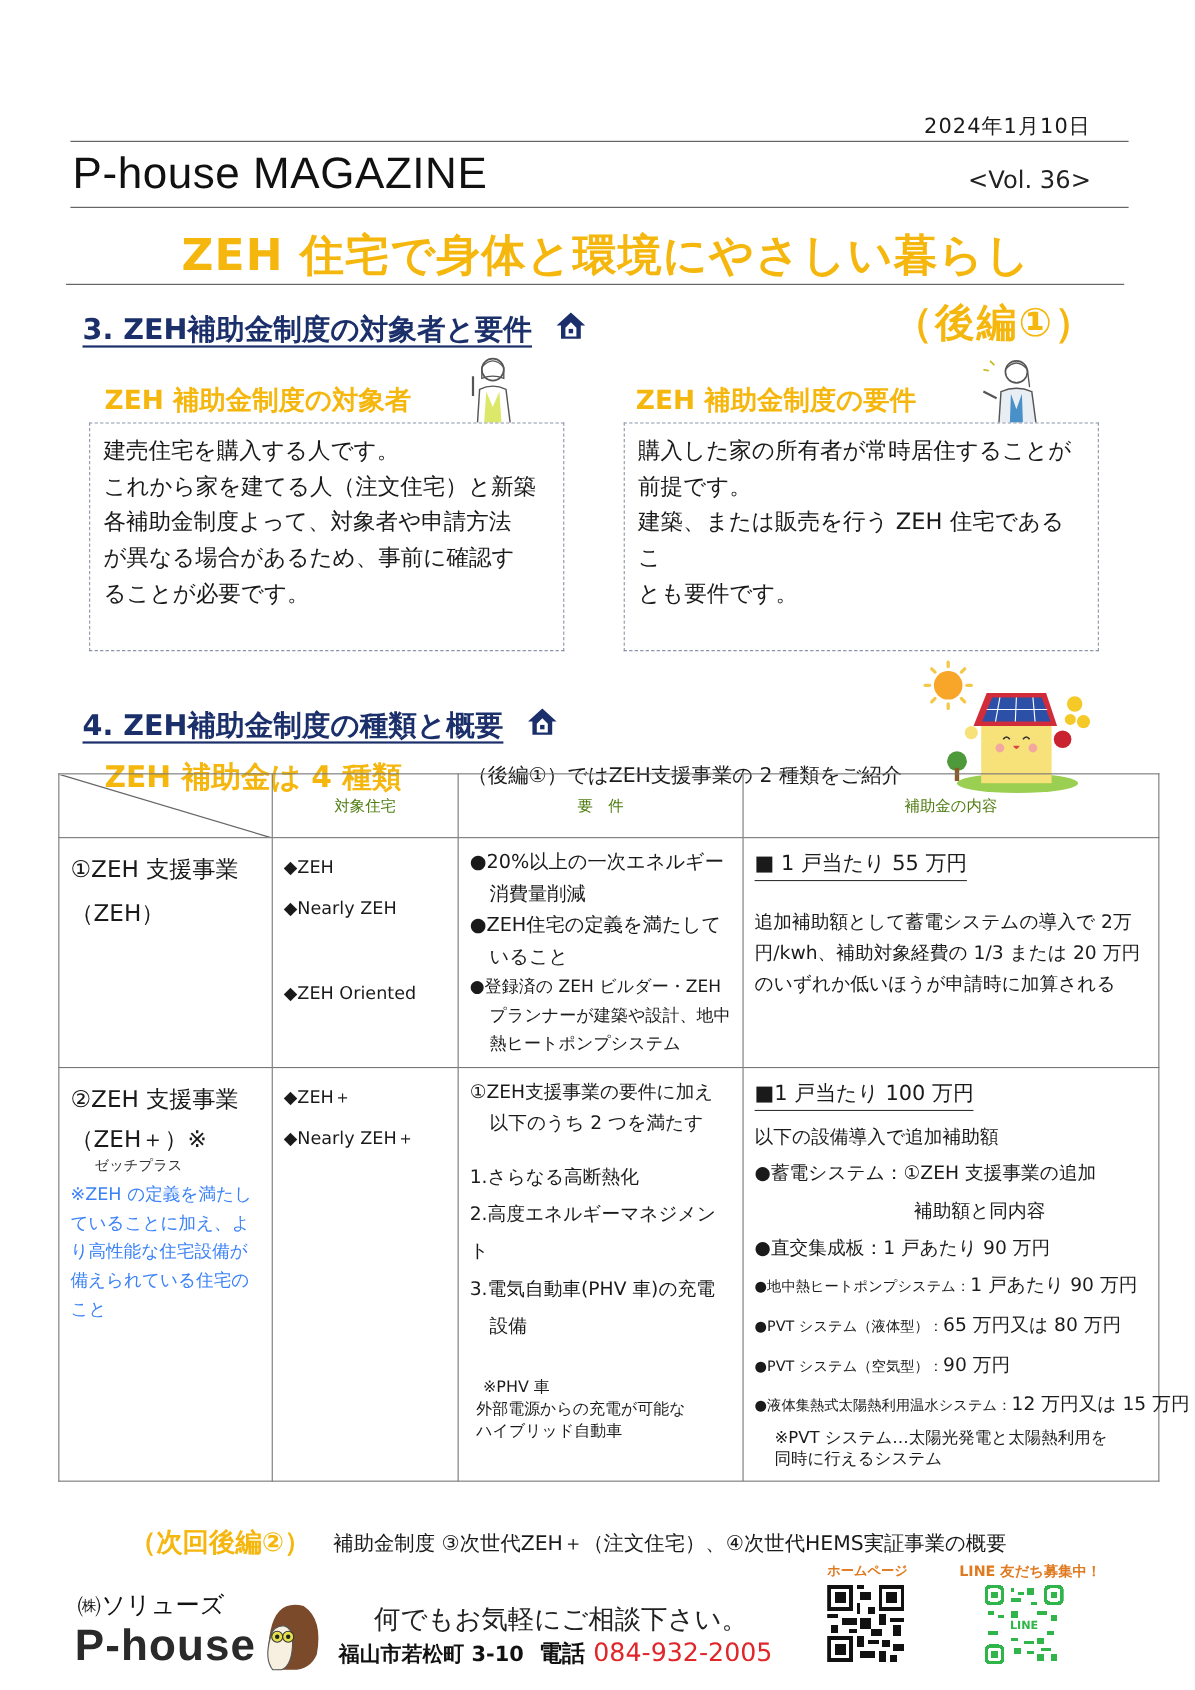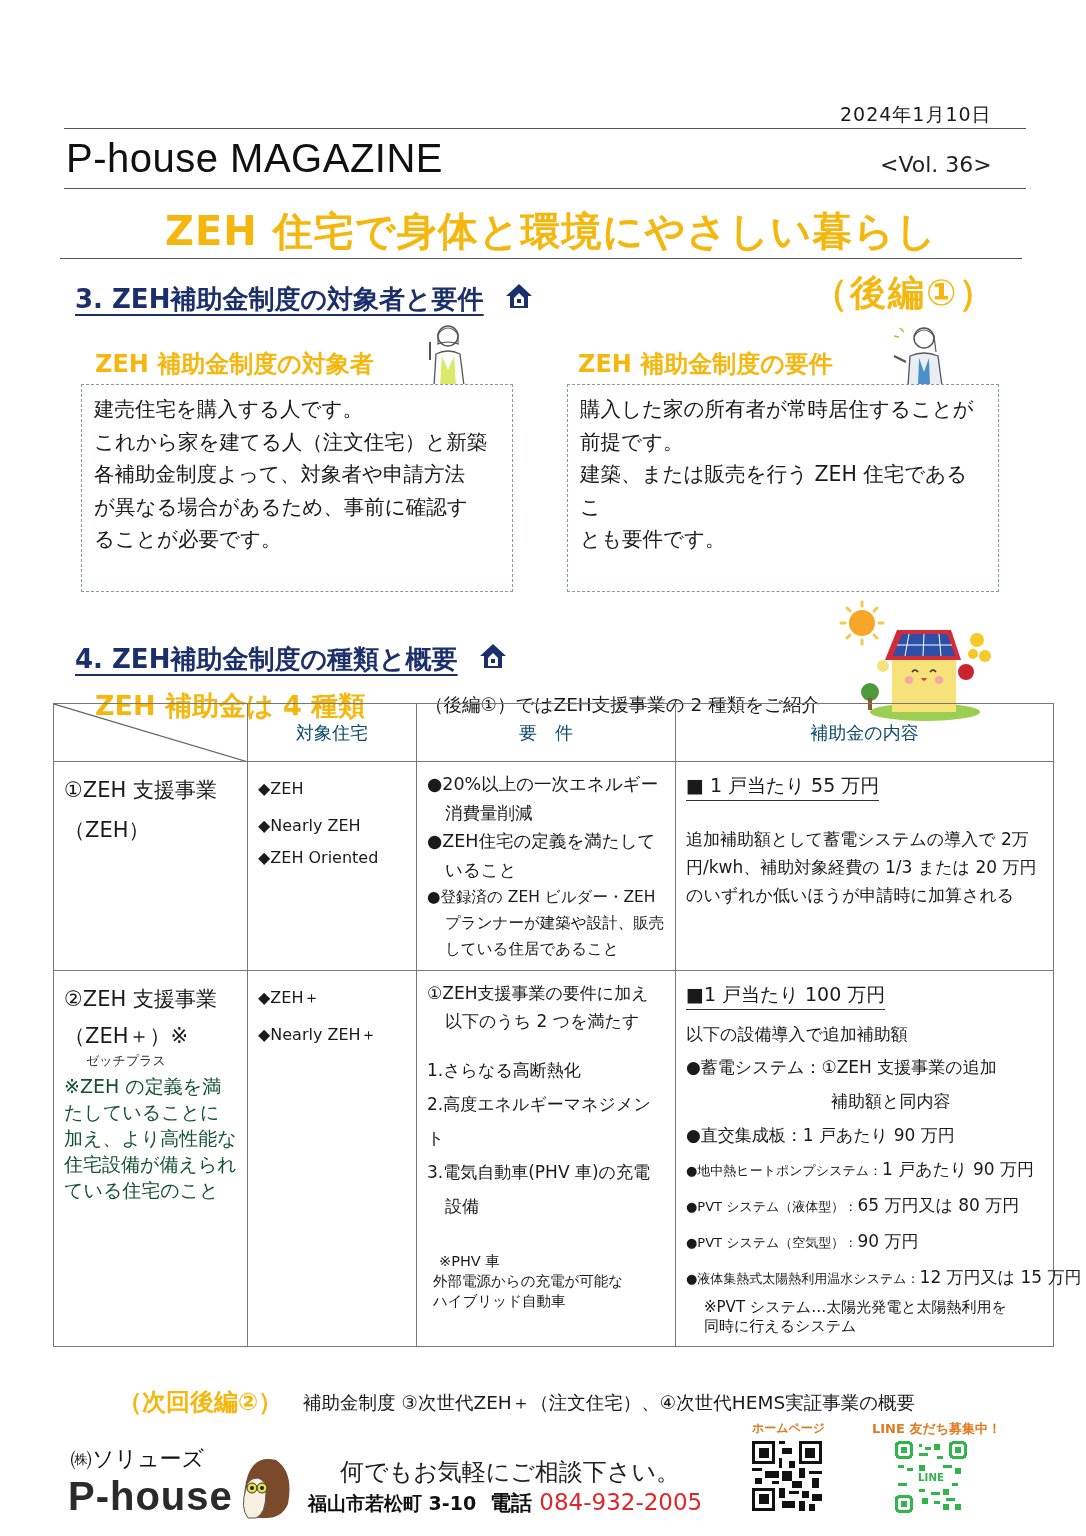--- a/index.html
+++ b/index.html
@@ -18,28 +18,28 @@
   .house-icon { width: 30px; height: 28px; display: inline-block; }
 
   .sub-head { font-size: 24px; font-weight: 700; color: #f5b70e; white-space: nowrap; }
   .dashbox { border: 1.5px dashed #8a95a8; background: #fff; padding: 8px 12px 10px 12px; font-size: 20.5px; line-height: 32.5px; color: #1a1a1a; }
 
   .types-title { left: 95px; top: 664px; font-size: 27px; font-weight: 700; color: #f5b70e; }
   .types-sub { left: 425px; top: 668px; font-size: 18.5px; color: #1a1a1a; }
 
   table.main { position: absolute; left: 53px; top: 703px; width: 1000px; border-collapse: collapse; table-layout: fixed; }
   table.main td, table.main th { border: 1.5px solid #777; vertical-align: top; font-weight: normal; }
-  table.main th { height: 58px; vertical-align: middle; text-align: center; font-size: 18px; color: #0c4a6e; }
+  table.main th { height: 58px; vertical-align: middle; text-align: center; font-size: 14px; color: #4d7c0f; }
   .diag { position: relative; overflow: hidden; }
   .diag svg { position: absolute; left: 0; top: 0; }
 
   .cell { padding: 8px 10px; font-size: 18px; line-height: 26px; color: #1a1a1a; }
   .prog-name { font-size: 21px; line-height: 40px; }
   .tiny { font-size: 13px; line-height: 16px; padding-left: 22px; color: #333; }
-  .note { font-size: 19px; line-height: 26px; color: #14532d; margin-top: 4px; }
+  .note { font-size: 16px; line-height: 26px; color: #3b82f6; margin-top: 4px; }
 
   .house-list div { font-size: 16px; line-height: 37px; }
   .req-list .item { font-size: 17.5px; line-height: 28.5px; padding-left: 18px; text-indent: -18px; }
   .req-list .item.small { font-size: 15.5px; line-height: 26px; }
   .amount { display: inline-block; font-size: 19px; padding-bottom: 2px; border-bottom: 1.5px solid #333; margin-top: 2px; }
   .amount-desc { font-size: 17px; line-height: 28px; margin-top: 24px; }
 
   .ol-item { font-size: 17px; line-height: 34px; }
   .ol-note { font-size: 14.5px; line-height: 20px; margin-top: 28px; padding-left: 6px; }
   .equip { font-size: 17px; line-height: 34px; white-space: nowrap; }
@@ -192,26 +192,26 @@
   </tr>
 
   <tr style="height:207px;">
     <td class="cell">
       <div class="prog-name">①ZEH 支援事業</div>
       <div class="prog-name">（ZEH）</div>
     </td>
     <td class="cell house-list">
       <div>◆ZEH</div>
       <div>◆Nearly ZEH</div>
-      <div style="line-height:28px;">◆ZEH Oriented</div>
+      <div style="line-height:28px;margin-top:45px;">◆ZEH Oriented</div>
     </td>
     <td class="cell req-list">
       <div class="item">●20%以上の一次エネルギー消費量削減</div>
       <div class="item">●ZEH住宅の定義を満たしていること</div>
-      <div class="item small">●登録済の ZEH ビルダー・ZEH プランナーが建築や設計、販売している住居であること</div>
+      <div class="item small">●登録済の ZEH ビルダー・ZEH プランナーが建築や設計、地中熱ヒートポンプシステム</div>
     </td>
     <td class="cell">
       <div class="amount">■ 1 戸当たり 55 万円</div>
       <div class="amount-desc">追加補助額として蓄電システムの導入で 2万円/kwh、補助対象経費の 1/3 または 20 万円のいずれか低いほうが申請時に加算される</div>
     </td>
   </tr>
 
   <tr style="height:376px;">
     <td class="cell">
       <div class="prog-name">②ZEH 支援事業</div>

